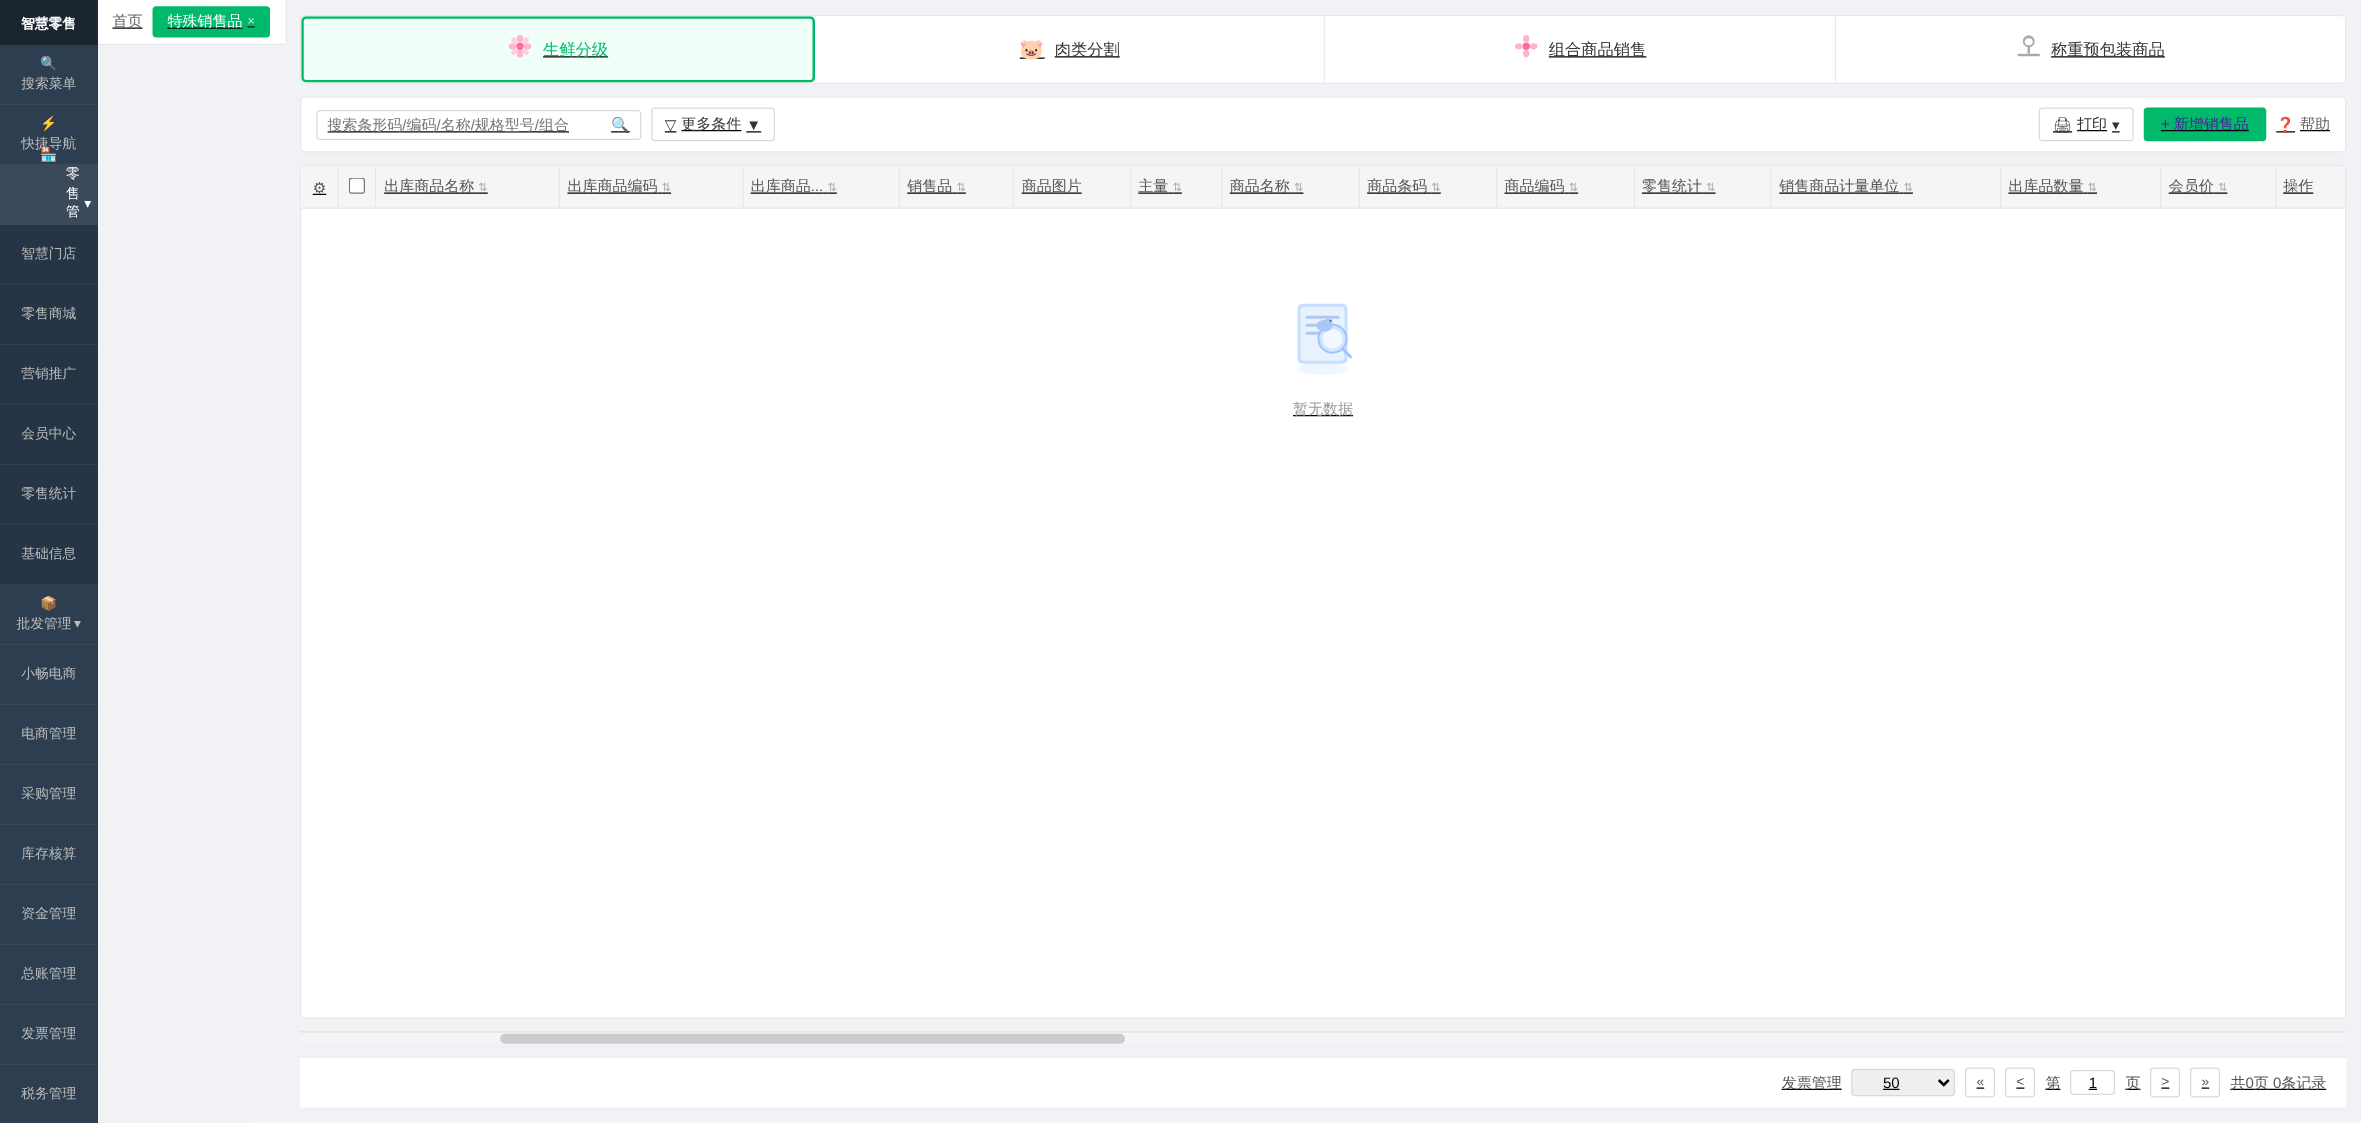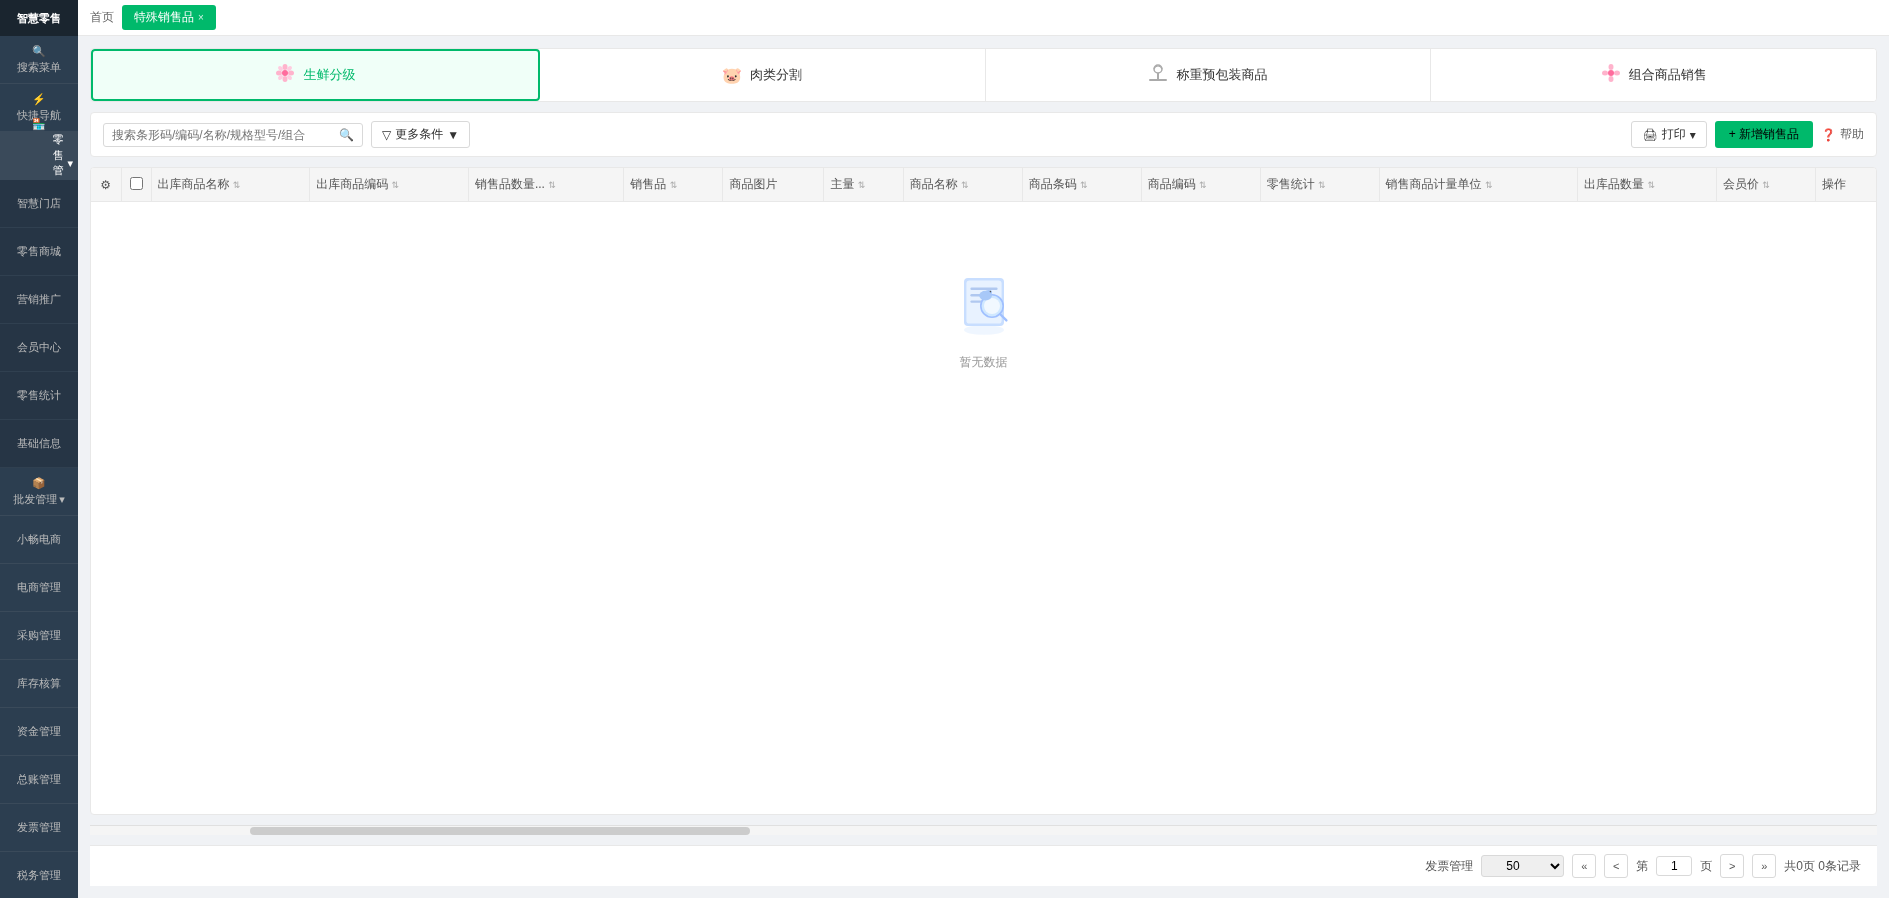--- a/index.html
+++ b/index.html
@@ -54,22 +54,23 @@
     }
     .sidebar-submenu .sidebar-item {
       border-bottom: 1px solid #304050;
       font-size: 11px;
     }
 
     
     .main {
       flex: 1;
       display: flex;
-      flex-direction: column;
+      flex-direction: row;
       overflow: hidden;
+      text-decoration: underline;
     }
 
     
     .topbar {
       background: #fff;
       border-bottom: 1px solid #e8e8e8;
       padding: 0 12px;
       height: 36px;
       display: flex;
       align-items: center;
@@ -187,21 +188,21 @@
       border-radius: 3px;
       padding: 4px 10px;
       cursor: pointer;
       font-size: 12px;
       color: #333;
       background: #fff;
     }
 
     .btn-new {
       background: #00b96b;
-      color: #000000;
+      color: #4c1d95;
       border: none;
       border-radius: 3px;
       padding: 5px 14px;
       cursor: pointer;
       font-size: 12px;
       display: flex;
       align-items: center;
       gap: 4px;
     }
 
@@ -427,41 +428,41 @@
           </svg>
         </span>
         <span>生鲜分级</span>
       </div>
       <div class="subtab">
         <span class="tab-icon">🐷</span>
         <span>肉类分割</span>
       </div>
       <div class="subtab">
         <span class="tab-icon">
+          <svg width="20" height="20" viewBox="0 0 20 20" fill="none">
+            <circle cx="10" cy="10" r="3" fill="#ff6b9d"></circle>
+            <ellipse cx="10" cy="4" rx="2.5" ry="3" fill="#ffb3cc"></ellipse>
+            <ellipse cx="10" cy="16" rx="2.5" ry="3" fill="#ffb3cc"></ellipse>
+            <ellipse cx="4" cy="10" rx="3" ry="2.5" fill="#ffb3cc"></ellipse>
+            <ellipse cx="16" cy="10" rx="3" ry="2.5" fill="#ffb3cc"></ellipse>
+          </svg>
+        </span>
+        <span>组合商品销售</span>
+      </div>
+      <div class="subtab">
+        <span class="tab-icon">
           
           <svg width="20" height="20" viewBox="0 0 20 20" fill="#aaa">
             <rect x="1" y="16" width="18" height="2" rx="1"></rect>
             <rect x="9" y="10" width="2" height="6"></rect>
             <circle cx="10" cy="6" r="4" fill="none" stroke="#aaa" stroke-width="1.5"></circle>
             <path d="M6 6 Q7 3 10 3 Q13 3 14 6" stroke="#aaa" stroke-width="1.2" fill="none"></path>
           </svg>
         </span>
         <span>称重预包装商品</span>
-      </div>
-      <div class="subtab">
-        <span class="tab-icon">
-          <svg width="20" height="20" viewBox="0 0 20 20" fill="none">
-            <circle cx="10" cy="10" r="3" fill="#ff6b9d"></circle>
-            <ellipse cx="10" cy="4" rx="2.5" ry="3" fill="#ffb3cc"></ellipse>
-            <ellipse cx="10" cy="16" rx="2.5" ry="3" fill="#ffb3cc"></ellipse>
-            <ellipse cx="4" cy="10" rx="3" ry="2.5" fill="#ffb3cc"></ellipse>
-            <ellipse cx="16" cy="10" rx="3" ry="2.5" fill="#ffb3cc"></ellipse>
-          </svg>
-        </span>
-        <span>组合商品销售</span>
       </div>
     </div>
 
     <div class="toolbar">
       <div class="toolbar-left">
         <div class="search-box">
           <input type="text" placeholder="搜索条形码/编码/名称/规格型号/组合" style="">
           <span style="color:#aaa;">🔍</span>
         </div>
         <button class="filter-btn">
@@ -496,21 +497,21 @@
             </th>
             <th>
               <span>出库商品名称</span>
               <span class="sort-icons"> ⇅</span>
             </th>
             <th>
               <span>出库商品编码</span>
               <span class="sort-icons"> ⇅</span>
             </th>
             <th>
-              <span>销售品数量...</span>
+              <span>出库商品...</span>
               <span class="sort-icons"> ⇅</span>
             </th>
             <th>
               <span>销售品</span>
               <span class="sort-icons"> ⇅</span>
             </th>
             <th>
               <span>商品图片</span>
             </th>
             <th>

